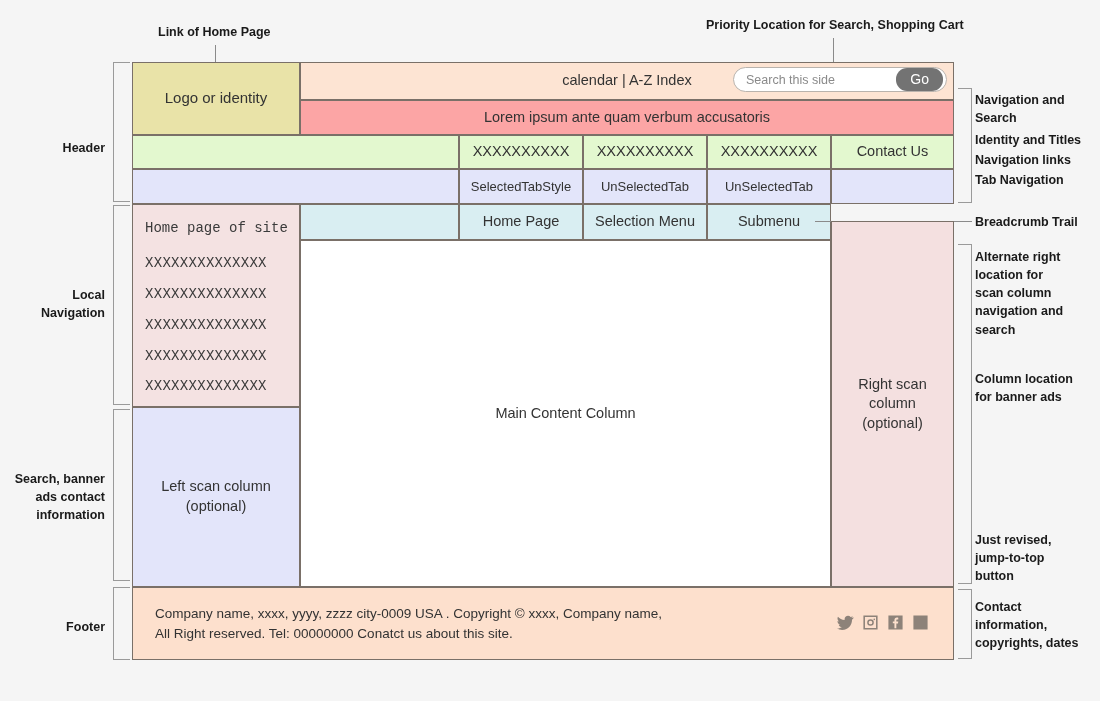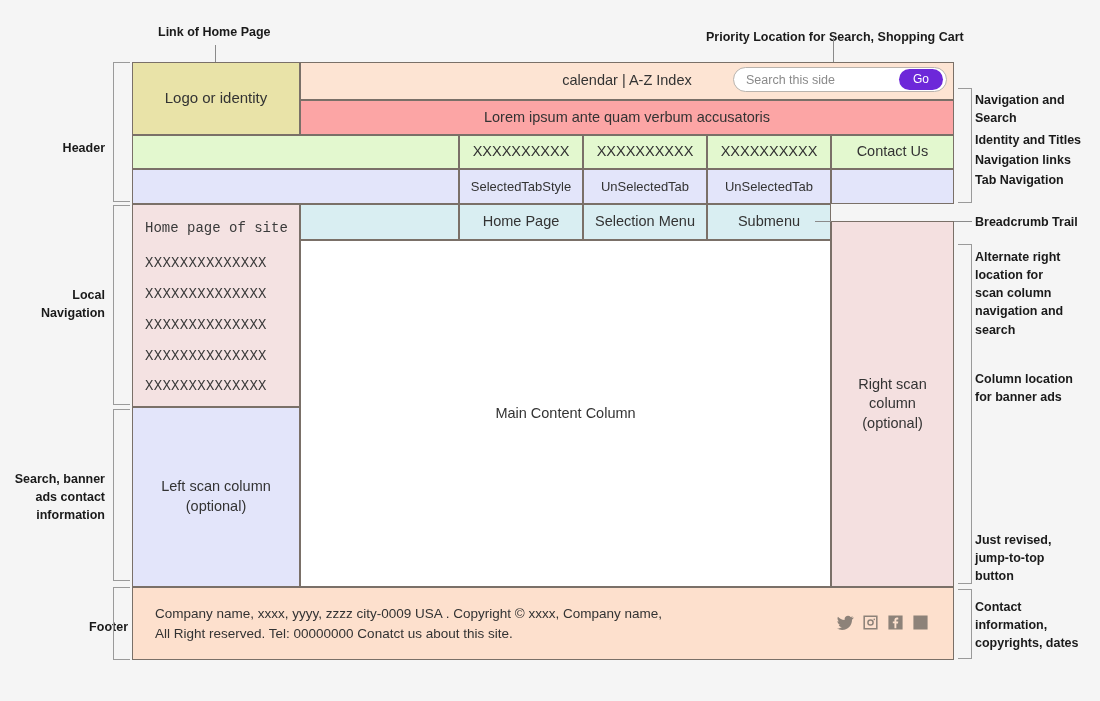--- a/index.html
+++ b/index.html
@@ -94,24 +94,24 @@
     align-items: center;
     justify-content: space-between;
     padding: 0 3px 0 12px;
     box-sizing: border-box;
   }
   .search-placeholder {
     font-size: 12.5px;
     color: #8a8a8a;
   }
   .search-go {
-    background: #6d28d9;
+    background: #737373;
     color: #ffffff;
     border-radius: 11px;
-    font-size: 12px;
+    font-size: 14px;
     padding: 3px 14px;
     line-height: 1.2;
   }
 
   
   .footer-text {
     font-size: 13.5px;
     color: #333;
     line-height: 1.42;
     text-align: left;
@@ -123,36 +123,36 @@
     align-items: center;
   }
   .social-row svg { display: block; fill: #8d8279; }
 </style>
 </head>
 <body>
 
 <div class="abs anno-top" style="left:158px; top:25px;">Link of Home Page</div>
 <div class="abs vline" style="left:215px; top:45px; height:45px;"></div>
 
-<div class="abs anno-top" style="left:706px; top:18px;margin-top:12px;">Priority Location for Search, Shopping Cart</div>
+<div class="abs anno-top" style="left:706px; top:18px;">Priority Location for Search, Shopping Cart</div>
 <div class="abs vline" style="left:833px; top:38px; height:45px;"></div>
 
 <div class="abs anno anno-left" style="left:0px; top:127px; width:105px;margin-top:12px;">Header</div>
 <div class="abs bracket-left" style="left:113px; top:62px; width:17px; height:140px;"></div>
 
 <div class="abs anno anno-left" style="left:0px; top:286px; width:105px;">Local
 Navigation</div>
 <div class="abs bracket-left" style="left:113px; top:205px; width:17px; height:200px;"></div>
 
 <div class="abs anno anno-left" style="left:0px; top:470px; width:105px;">Search, banner
 ads contact
 information</div>
 <div class="abs bracket-left" style="left:113px; top:409px; width:17px; height:172px;"></div>
 
-<div class="abs anno anno-left" style="left:0px; top:618px; width:105px;margin-left:23px;">Footer</div>
+<div class="abs anno anno-left" style="left:0px; top:618px; width:105px;">Footer</div>
 <div class="abs bracket-left" style="left:113px; top:587px; width:17px; height:73px;"></div>
 
 <div class="abs bracket-right" style="left:958px; top:88px; width:14px; height:115px;"></div>
 <div class="abs anno anno-right" style="left:975px; top:91px; width:120px;">Navigation and
 Search</div>
 <div class="abs anno anno-right" style="left:975px; top:131px; width:125px;">Identity and Titles</div>
 <div class="abs anno anno-right" style="left:975px; top:151px; width:125px;">Navigation links</div>
 <div class="abs anno anno-right" style="left:975px; top:171px; width:125px;">Tab Navigation</div>
 
 <div class="abs hline" style="left:958px; top:221px; width:14px;"></div>

